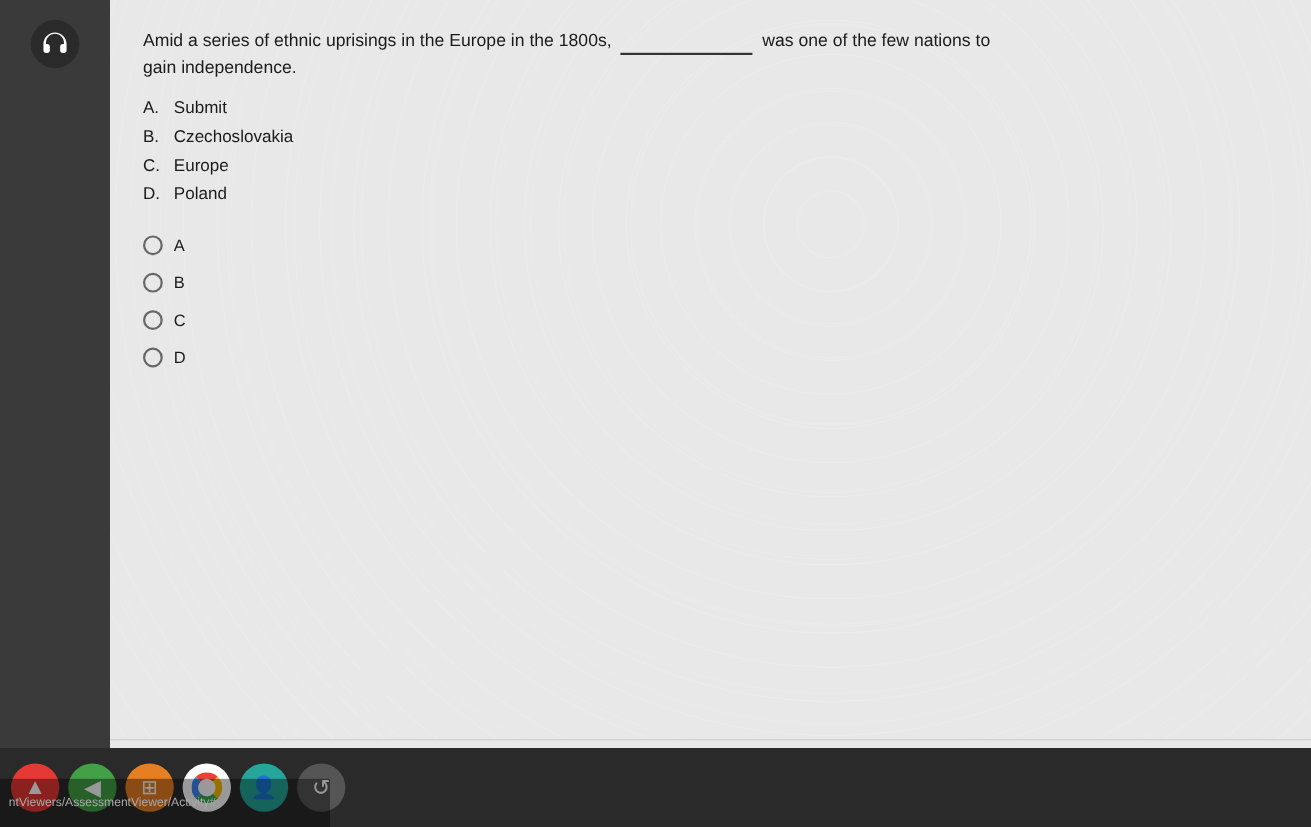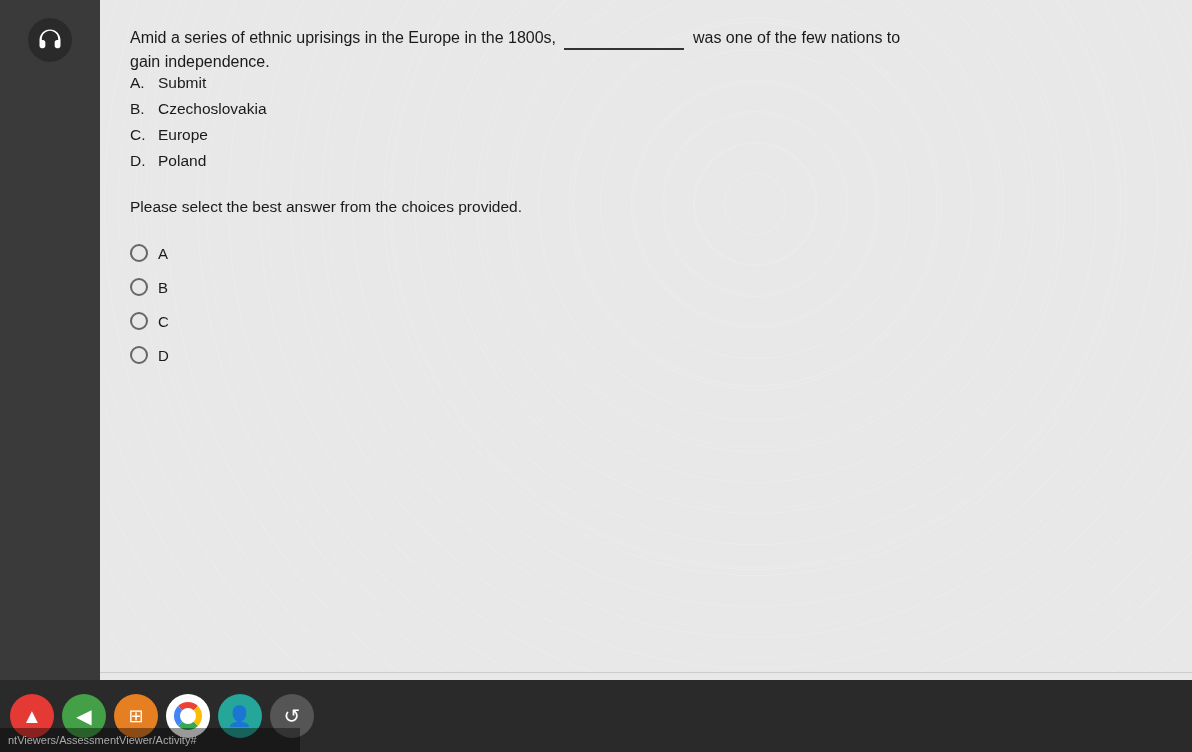--- a/index.html
+++ b/index.html
@@ -57,20 +57,21 @@
       padding: 24px 40px 20px 30px;
       display: flex;
       flex-direction: column;
       position: absolute;
     }
 
     .question-text {
       font-size: 16px;
       color: #1a1a1a;
       line-height: 1.5;
+      margin-bottom: 16px;
       max-width: 780px;
     }
 
     .blank {
       display: inline-block;
       width: 120px;
       border-bottom: 2px solid #333;
       vertical-align: bottom;
       margin: 0 4px;
     }
@@ -239,21 +240,21 @@
       background-clip: padding-box;
     }
 
     .url-bar {
       position: absolute;
       bottom: 0;
       left: 0;
       width: 300px;
       font-size: 11px;
       color: #aaa;
-      padding: 6px 8px;
+      padding: 16px 8px;
       background: rgba(0,0,0,0.4);
     }
   </style>
 </head>
 <body>
 
 <div class="left-sidebar">
   <div class="headphone-icon">
     <svg viewBox="0 0 24 24" fill="white">
       <path d="M12 3C7.03 3 3 7.03 3 12v5c0 1.1.9 2 2 2h1c1.1 0 2-.9 2-2v-3c0-1.1-.9-2-2-2H5v-1c0-3.87 3.13-7 7-7s7 3.13 7 7v1h-1c-1.1 0-2 .9-2 2v3c0 1.1.9 2 2 2h1c1.1 0 2-.9 2-2v-5c0-4.97-4.03-9-9-9z"></path>
@@ -281,21 +282,20 @@
     <div class="choice-item">
       <span class="choice-label">C.</span>
       <span>Europe</span>
     </div>
     <div class="choice-item">
       <span class="choice-label">D.</span>
       <span>Poland</span>
     </div>
   </div>
 
-  <div class="instruction-text">Please select the best answer from the choices provided.</div>
 
   <div class="radio-options">
     <label class="radio-option">
       <div class="radio-circle"></div>
       <span class="radio-label">A</span>
     </label>
     <label class="radio-option">
       <div class="radio-circle"></div>
       <span class="radio-label">B</span>
     </label>

